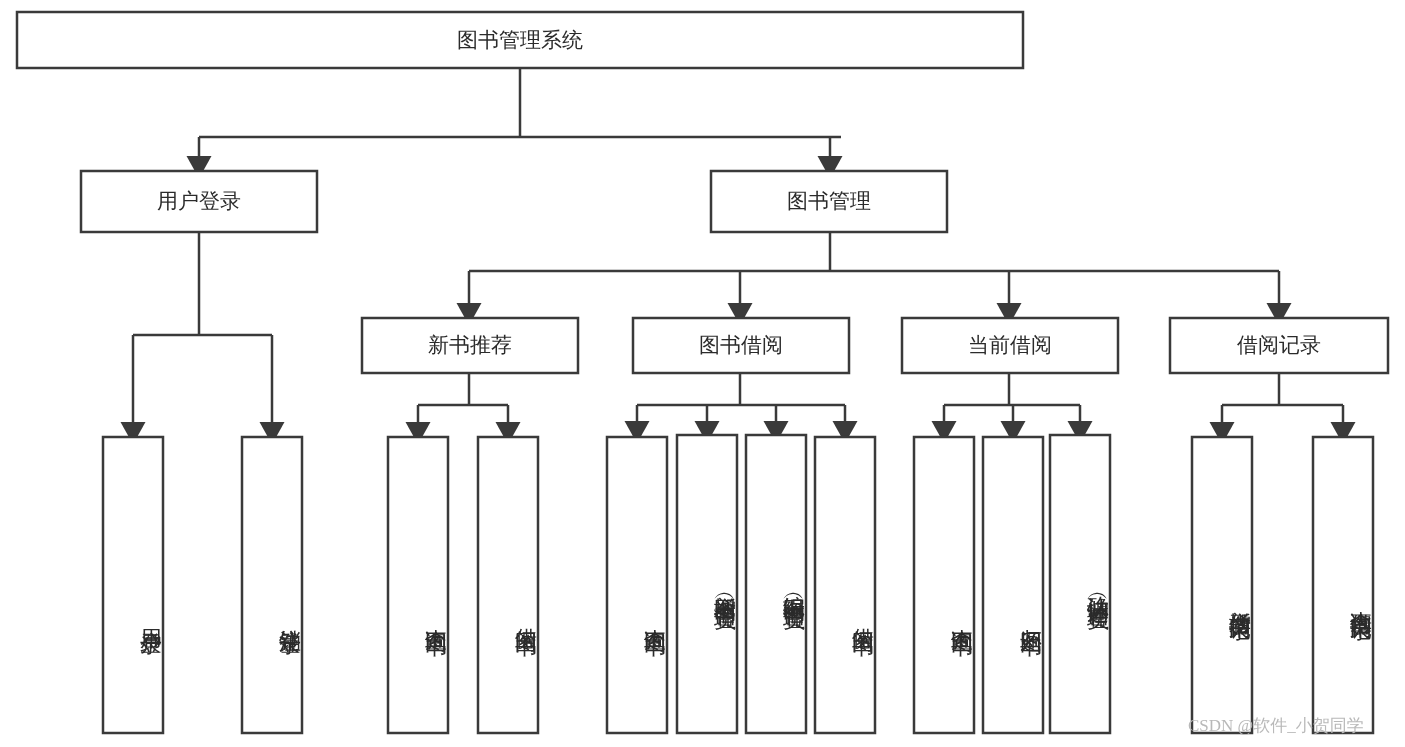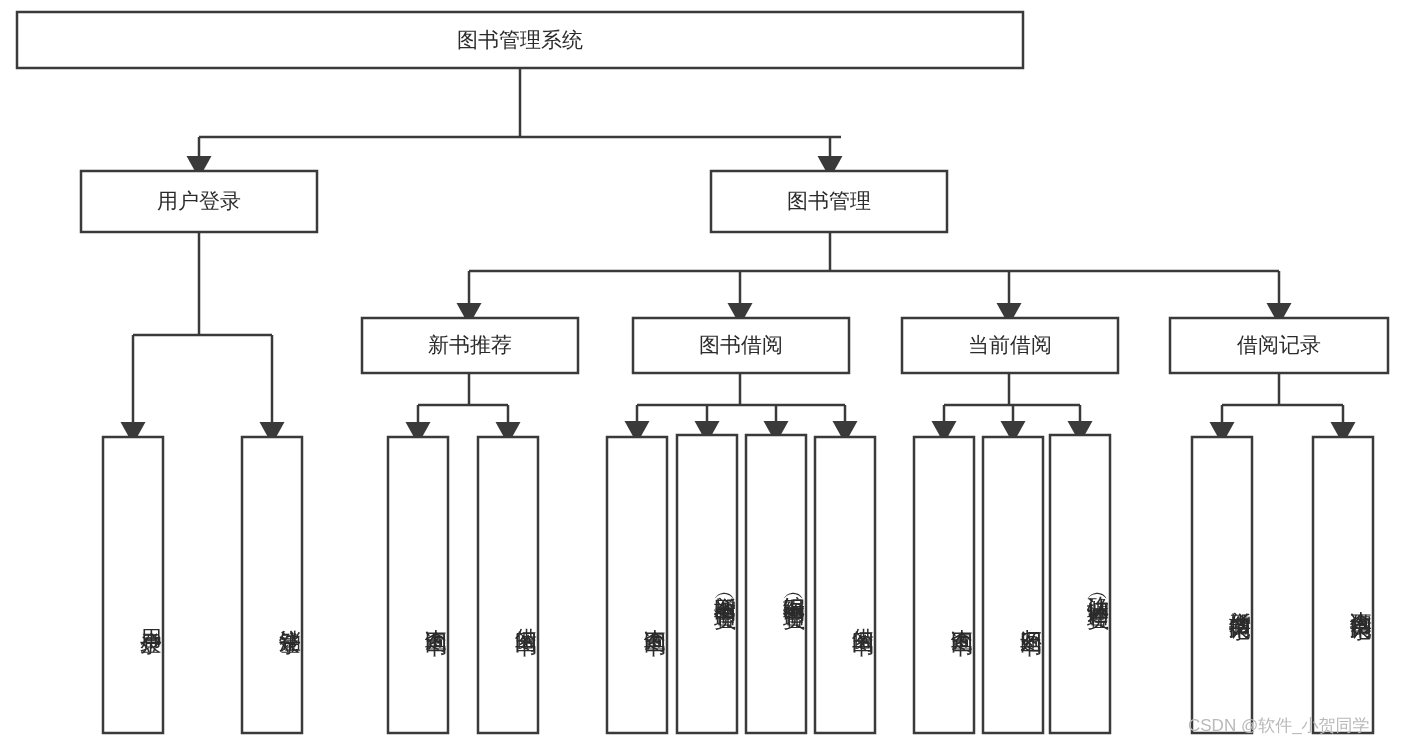--- a/index.html
+++ b/index.html
@@ -62,21 +62,21 @@
     color: #2b2b2b;
     letter-spacing: 2px;
     white-space: nowrap;
     pointer-events: none;
     user-select: none;
   }
   .watermark {
     position: absolute;
     left: 1188px;
     top: 714px;
-    font-family: Liberation Sans, sans-serif;
+    font-family: Liberation Serif, serif;
     font-size: 17px;
     color: #b9b9b9;
     white-space: nowrap;
     user-select: none;
   }
 </style>
 </head>
 <body>
 
 <div id="diagram-root">

